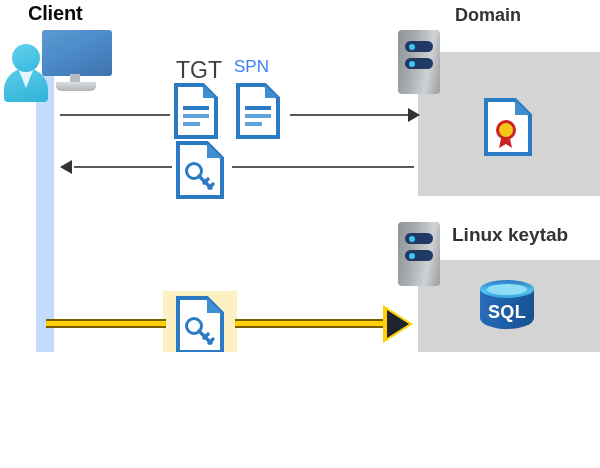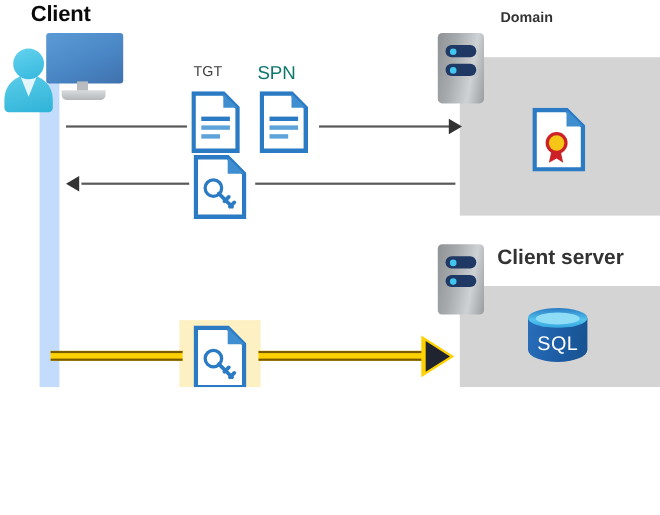--- a/index.html
+++ b/index.html
@@ -3,24 +3,24 @@
 <meta charset="utf-8">
 <style>
   html,body{margin:0;padding:0;background:#fff;}
   body{font-family:"Liberation Sans","DejaVu Sans",sans-serif;}
   #stage{position:relative;width:600px;height:352px;background:#ffffff;overflow:hidden;}
 
   .abs{position:absolute;}
 
   
   .title-client{left:28px;top:2px;font-size:20px;font-weight:bold;color:#0a0a0a;letter-spacing:-0.2px;}
-  .title-dc{left:455px;top:3px;width:140px;font-size:13px;font-weight:bold;color:#333333;line-height:25px;}
+  .title-dc{left:455px;top:3px;width:140px;font-size:18px;font-weight:bold;color:#333333;line-height:25px;}
   .title-linux{left:452px;top:224px;font-size:19px;font-weight:bold;color:#333333;}
-  .lbl-tgt{left:176px;top:57px;font-size:13px;color:#404040;}
-  .lbl-spn{left:234px;top:57px;font-size:17px;color:#0f766e;}
+  .lbl-tgt{left:176px;top:57px;font-size:23px;color:#404040;}
+  .lbl-spn{left:234px;top:57px;font-size:17px;color:#3b82f6;}
   .lbl-keytab{left:443px;top:418px;font-size:19px;color:#3d3d3d;}
 
   
   .panel{background:#d4d4d4;}
   .panel-dc{left:418px;top:52px;width:182px;height:144px;}
   .panel-linux{left:418px;top:260px;width:182px;height:208px;}
 
   
   .lifeline{left:36px;top:75px;width:18px;height:385px;background:#c3dcfb;}
 
@@ -72,21 +72,21 @@
   .srv-dot{position:absolute;left:4px;top:2.5px;width:6px;height:6px;border-radius:50%;background:#41c6f0;}
 
   
   .sql{left:480px;top:280px;width:54px;height:56px;}
   .sql-body{position:absolute;left:0;top:9px;width:54px;height:40px;border-radius:0 0 27px 27px/0 0 11px 11px;
     background:linear-gradient(100deg,#2a6ebb 0%,#1e5fa8 45%,#17528f 100%);}
   .sql-top{position:absolute;left:0;top:0;width:54px;height:18px;border-radius:50%;
     background:linear-gradient(180deg,#2b7cc4 0%,#52c3ee 60%,#35a6de 100%);}
   .sql-inner{position:absolute;left:7px;top:4px;width:40px;height:11px;border-radius:50%;background:#8fdcf6;}
   .sql-text{position:absolute;left:0;top:22px;width:54px;text-align:center;
-    font-size:18px;font-weight:normal;color:#ffffff;letter-spacing:0.4px;}
+    font-size:18px;font-weight:bold;color:#ffffff;letter-spacing:0.4px;}
 </style>
 </head>
 <body>
 
 <div id="stage">
 
   <div class="abs panel panel-dc"></div>
   <div class="abs panel panel-linux"></div>
 
   <div class="abs title-client">Client</div>
@@ -183,21 +183,21 @@
   </div>
 
   <div class="abs srv srv-lx">
     <div class="srv-pill p1">
         <span class="srv-dot"></span>
       </div>
     <div class="srv-pill p2">
         <span class="srv-dot"></span>
       </div>
   </div>
-  <div class="abs title-linux">Client server</div>
+  <div class="abs title-linux">Linux keytab</div>
 
   <div class="abs sql">
     <div class="sql-body"></div>
     <div class="sql-top">
       <div class="sql-inner"></div>
     </div>
     <div class="sql-text">SQL</div>
   </div>
 
   <div class="doc" style="left:483px;top:354px;">

